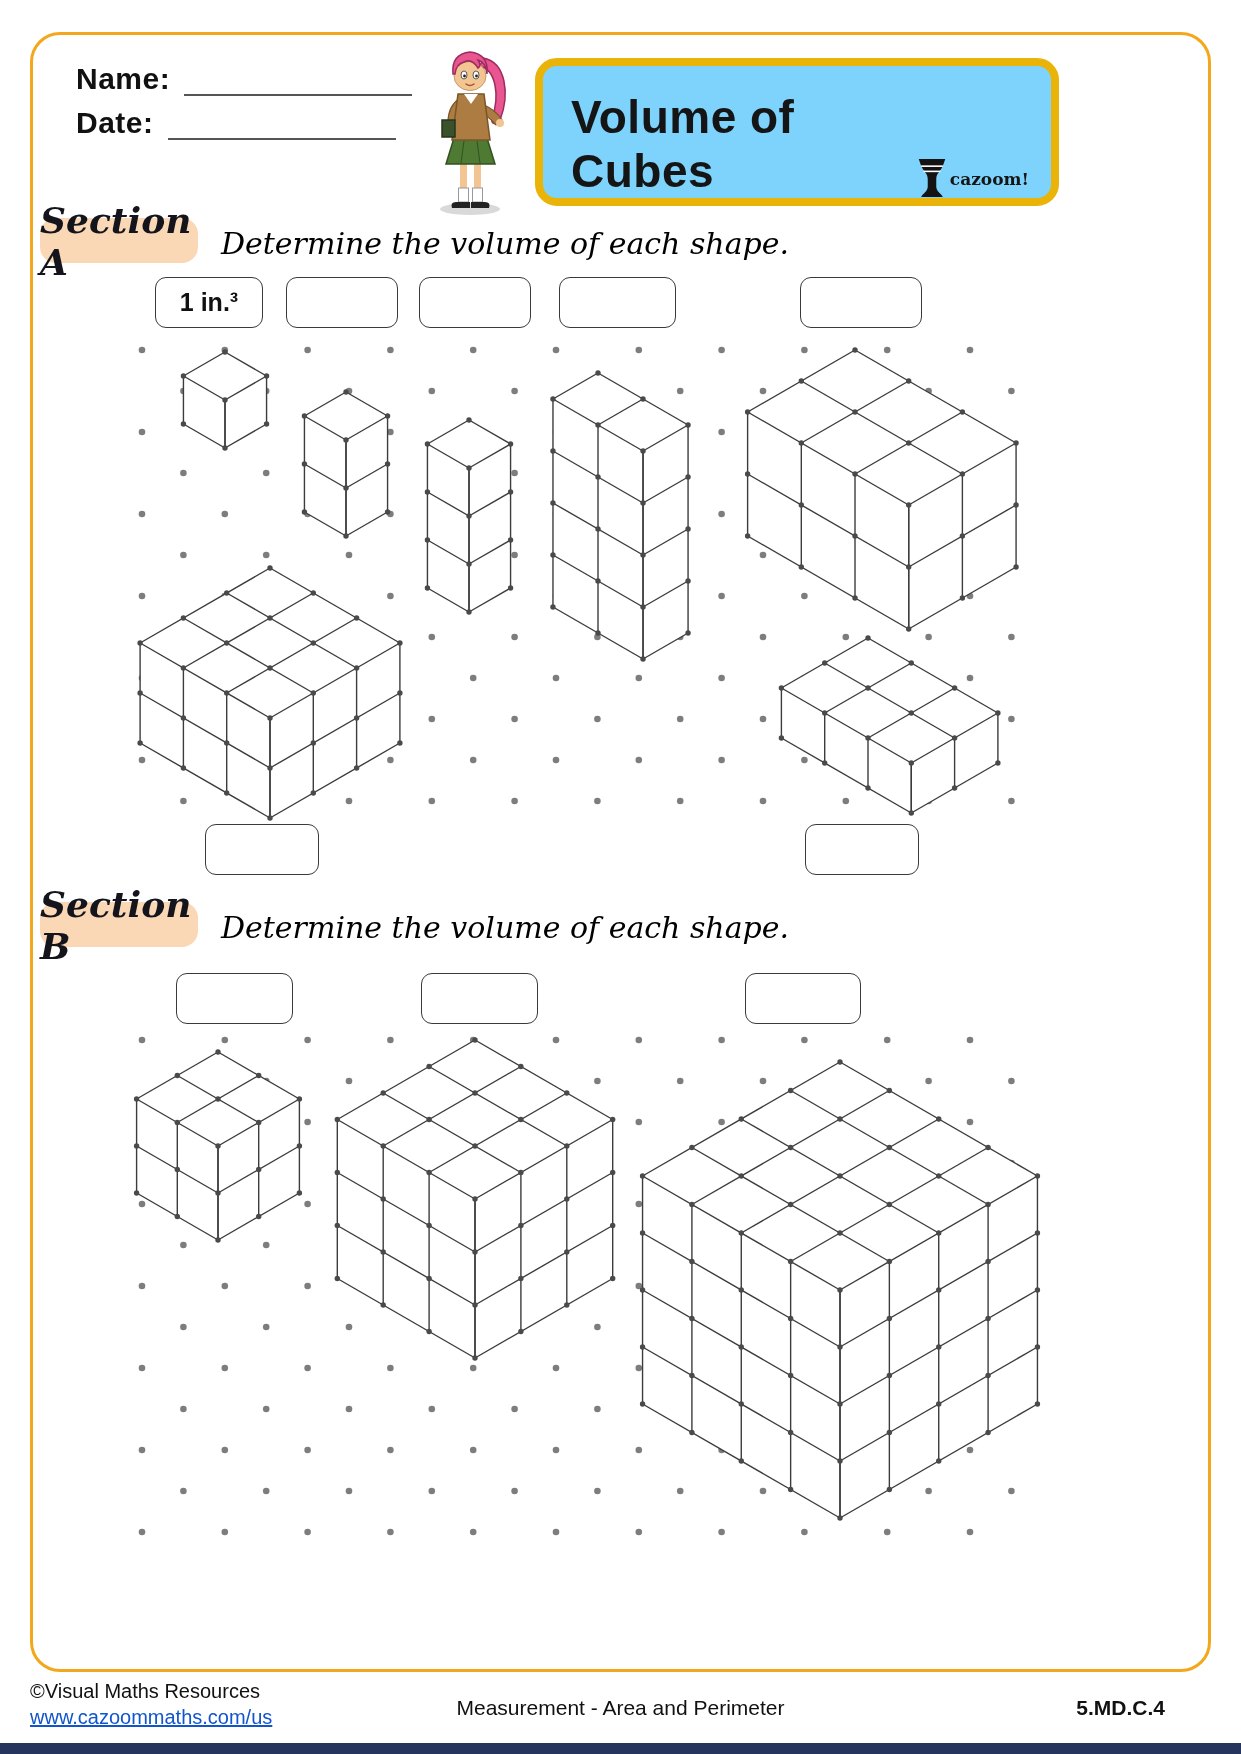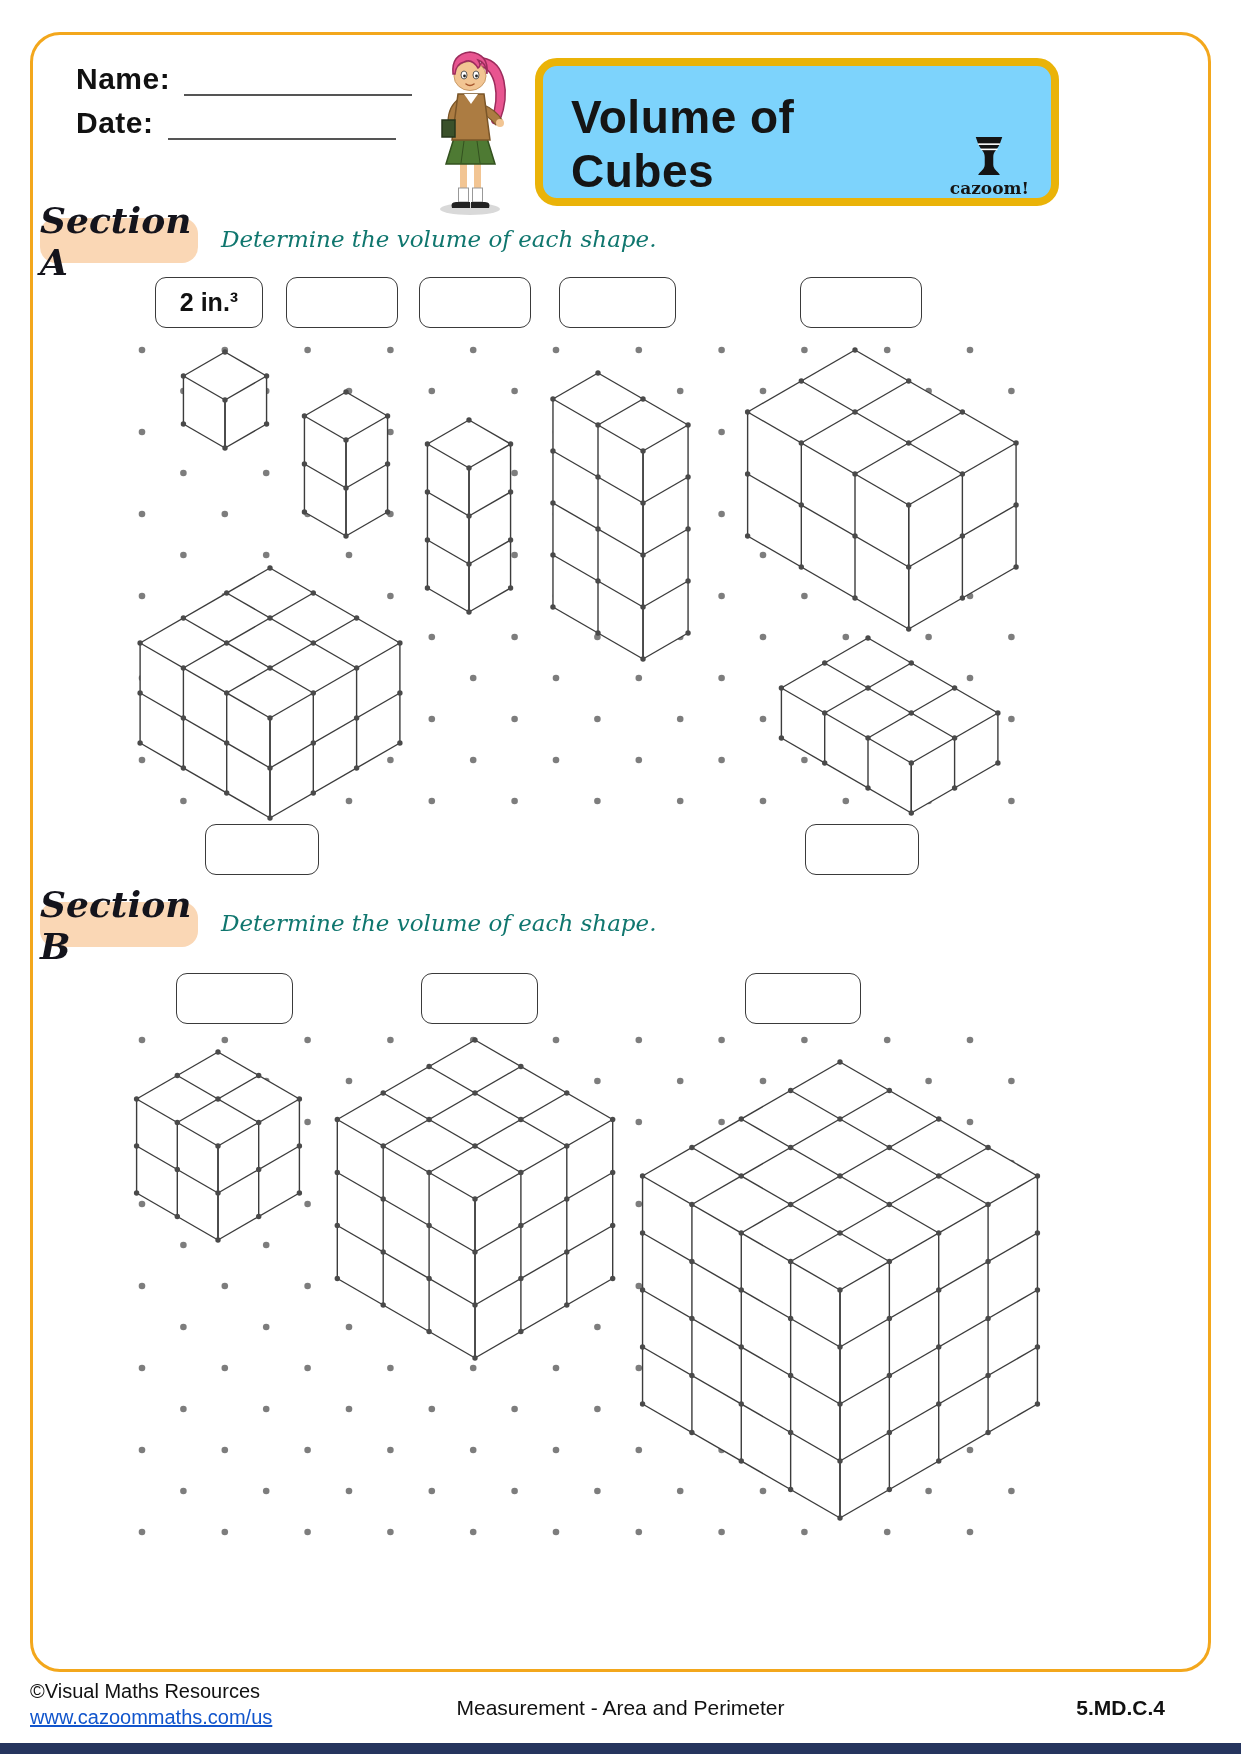--- a/index.html
+++ b/index.html
@@ -9,28 +9,28 @@
   .frame{position:absolute;left:30px;top:32px;width:1175px;height:1634px;
          border:3px solid var(--c-border,#F3A71C);border-radius:30px;z-index:0}
   .content{position:absolute;left:0;top:0;width:1241px;height:1754px;z-index:2}
   .field-row{position:absolute;left:76px;display:flex;align-items:flex-end}
   .field-label{font-size:30px;font-weight:bold;color:#111;letter-spacing:.5px}
   .write-line{display:inline-block;width:228px;height:32px;border-bottom:2px solid #555;margin-left:14px}
   .girl{position:absolute;left:420px;top:42px}
   .title-box{position:absolute;left:535px;top:58px;width:508px;height:132px;background:#7dd3fc;
              border:8px solid #eab308;border-radius:22px;display:flex;align-items:flex-end}
   .title-text{font-size:46px;font-weight:bold;color:#151515;margin-left:28px;flex:1;letter-spacing:.5px}
-  .logo{display:flex;flex-direction:column;align-items:center;margin-right:22px}
+  .logo{display:flex;flex-direction:row;align-items:center;margin-right:22px}
   .logo-text{font-family:"DejaVu Serif","Liberation Serif",serif;font-weight:bold;font-size:17px;color:#151515;margin-top:2px}
   .section-pill{position:absolute;left:40px;width:158px;height:45px;background:var(--c-pill,#FAD7B5);
                 border-radius:16px;display:flex;align-items:center;justify-content:center}
   .section-label{font-family:"DejaVu Serif","Liberation Serif",serif;font-style:italic;font-weight:bold;
                  font-size:36px;color:#14141c}
   .instruction{position:absolute;left:221px;font-family:"DejaVu Serif","Liberation Serif",serif;
-               font-style:italic;font-size:23px;color:#0f766e}
+               font-style:italic;font-size:30px;color:#000000}
   .answer-box{position:absolute;height:49px;background:#fff;border:1.6px solid #3A3A3A;border-radius:11px;
               display:flex;align-items:center;justify-content:center}
   .unit-label{font-size:25px;font-weight:bold;color:#111}
   .footer-left{position:absolute;left:30px;top:1678px;font-size:20px;color:#111;line-height:1.3}
   .footer-link{color:var(--c-link,#1155CC);text-decoration:underline;font-size:20px}
   .footer-center{position:absolute;left:50%;transform:translateX(-50%);top:1696px;font-size:21px;color:#111}
   .footer-right{position:absolute;right:76px;top:1696px;font-size:21px;color:#111;font-weight:700}
   .bottom-bar{position:absolute;left:0;bottom:0;width:100%;height:11px;background:var(--c-bar,#26355E)}
 </style>
 </head>
@@ -811,21 +811,21 @@
       <div class="logo-text">cazoom!</div>
     </div>
   </div>
 
   <div class="section-pill" style="top:218px">
     <span class="section-label">Section A</span>
   </div>
   <div class="instruction" style="top:226px">Determine the volume of each shape.</div>
 
   <div class="answer-box" style="left:155px;top:277px;width:106px">
-    <span class="unit-label">2 in.³</span>
+    <span class="unit-label">1 in.³</span>
   </div>
   <div class="answer-box" style="left:286px;top:277px;width:110px"></div>
   <div class="answer-box" style="left:419px;top:277px;width:110px"></div>
   <div class="answer-box" style="left:559px;top:277px;width:115px"></div>
   <div class="answer-box" style="left:800px;top:277px;width:120px"></div>
   <div class="answer-box" style="left:205px;top:824px;width:112px"></div>
   <div class="answer-box" style="left:805px;top:824px;width:112px"></div>
 
   <div class="section-pill" style="top:902px">
     <span class="section-label">Section B</span>

